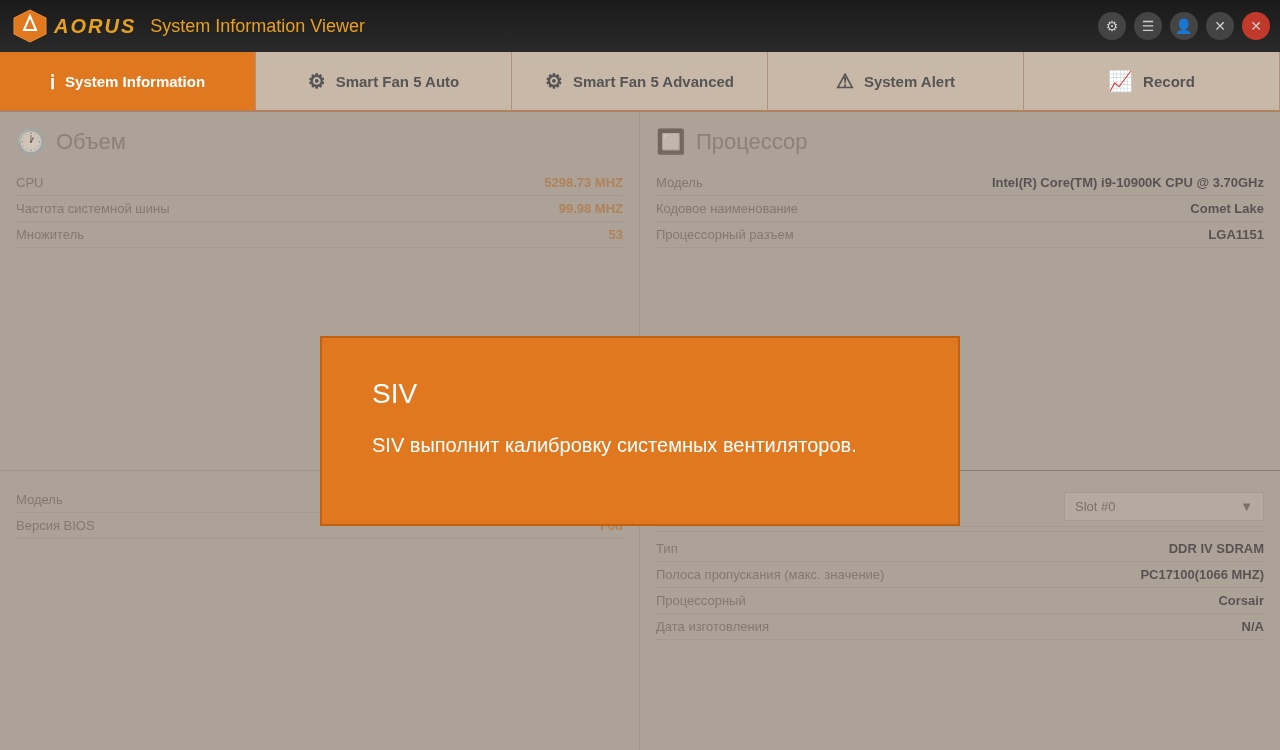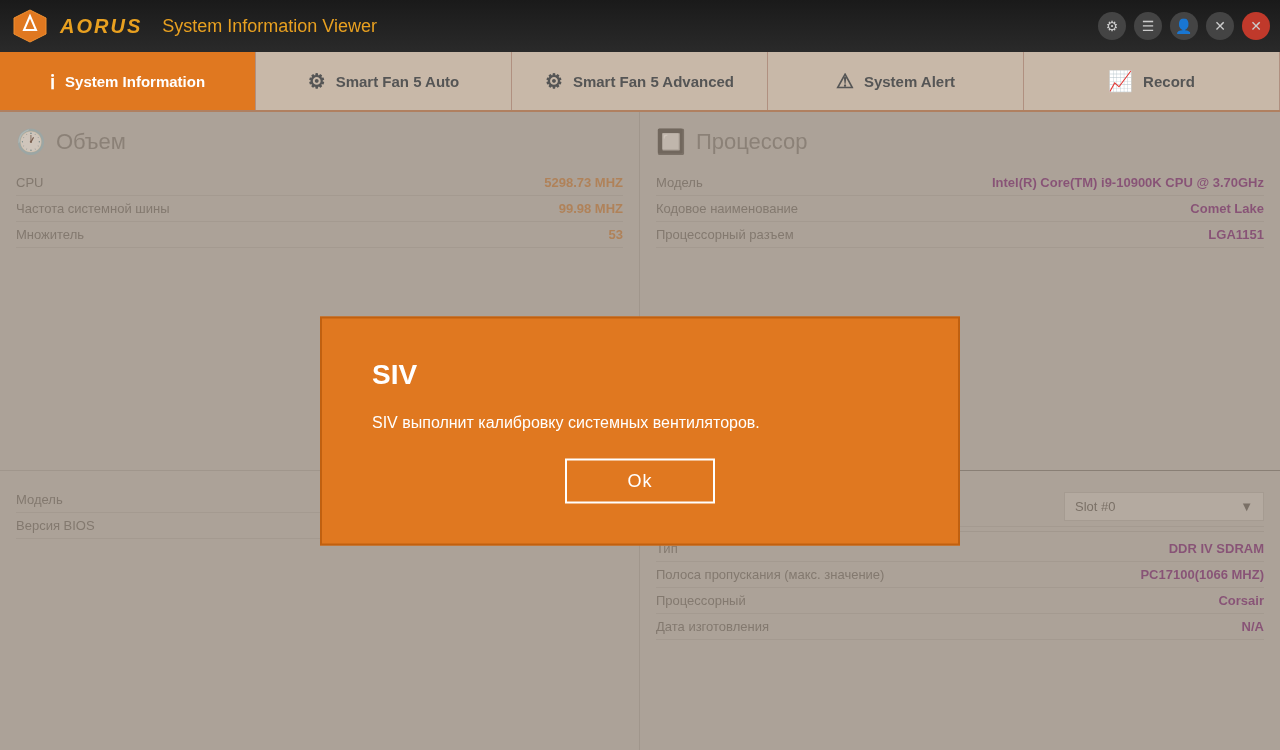--- a/index.html
+++ b/index.html
@@ -18,21 +18,21 @@
       height: 52px;
       background: linear-gradient(to bottom, #1a1a1a, #2a2a2a);
       display: flex;
       align-items: center;
       padding: 0 12px;
       position: relative;
     }
     #logo {
       display: flex;
       align-items: center;
-      gap: 12px;
+      gap: 6px;
     }
     #logo-icon {
       width: 36px;
       height: 36px;
     }
     #window-controls {
       position: absolute;
       right: 10px;
       top: 50%;
       transform: translateY(-50%);
@@ -137,21 +137,21 @@
     .info-label {
       color: #666;
       font-size: 13px;
     }
     .info-value {
       color: #c0783a;
       font-size: 13px;
       font-weight: 600;
     }
     .info-value.dark {
-      color: #701a75;
+      color: #0f172a;
       margin-left: 31px;
     }
 
     
     #bottom-area {
       position: absolute;
       bottom: 0;
       left: 0;
       width: 100%;
       height: 280px;
@@ -201,25 +201,25 @@
       transform: translate(-50%, -50%);
       width: 640px;
       background: #e07820;
       z-index: 20;
       padding: 40px 50px;
       border: 2px solid #c06010;
     }
     #dialog-title {
       font-size: 28px;
       color: #fff;
-      font-weight: 700;
+      font-weight: 400;
       margin-bottom: 20px;
     }
     #dialog-message {
-      font-size: 16px;
+      font-size: 20px;
       color: #fff;
       margin-bottom: 24px;
       line-height: 1.5;
     }
     #dialog-buttons {
       display: flex;
       justify-content: center;
     }
     #ok-button {
       background: transparent;
@@ -375,18 +375,15 @@
         <span class="info-value dark">N/A</span>
       </div>
     </div>
   </div>
 
   <div id="overlay-dim"></div>
 
   <div id="dialog">
     <div id="dialog-title">SIV</div>
     <div id="dialog-message">SIV выполнит калибровку системных вентиляторов.</div>
-    <div id="dialog-buttons">
-      <button id="ok-button">Ok</button>
-    </div>
   </div>
 
 </div>
 
 </body></html>

